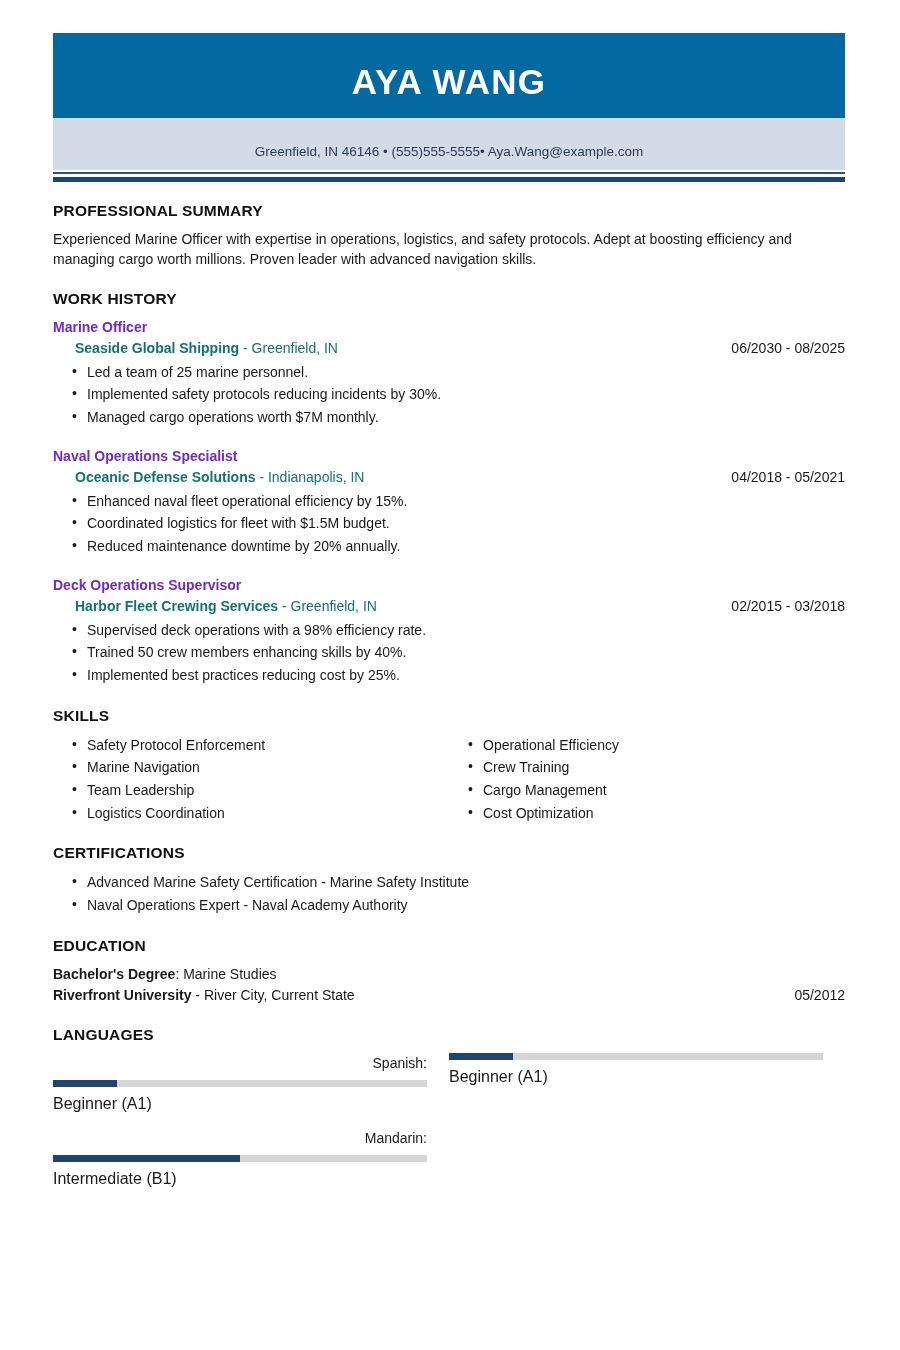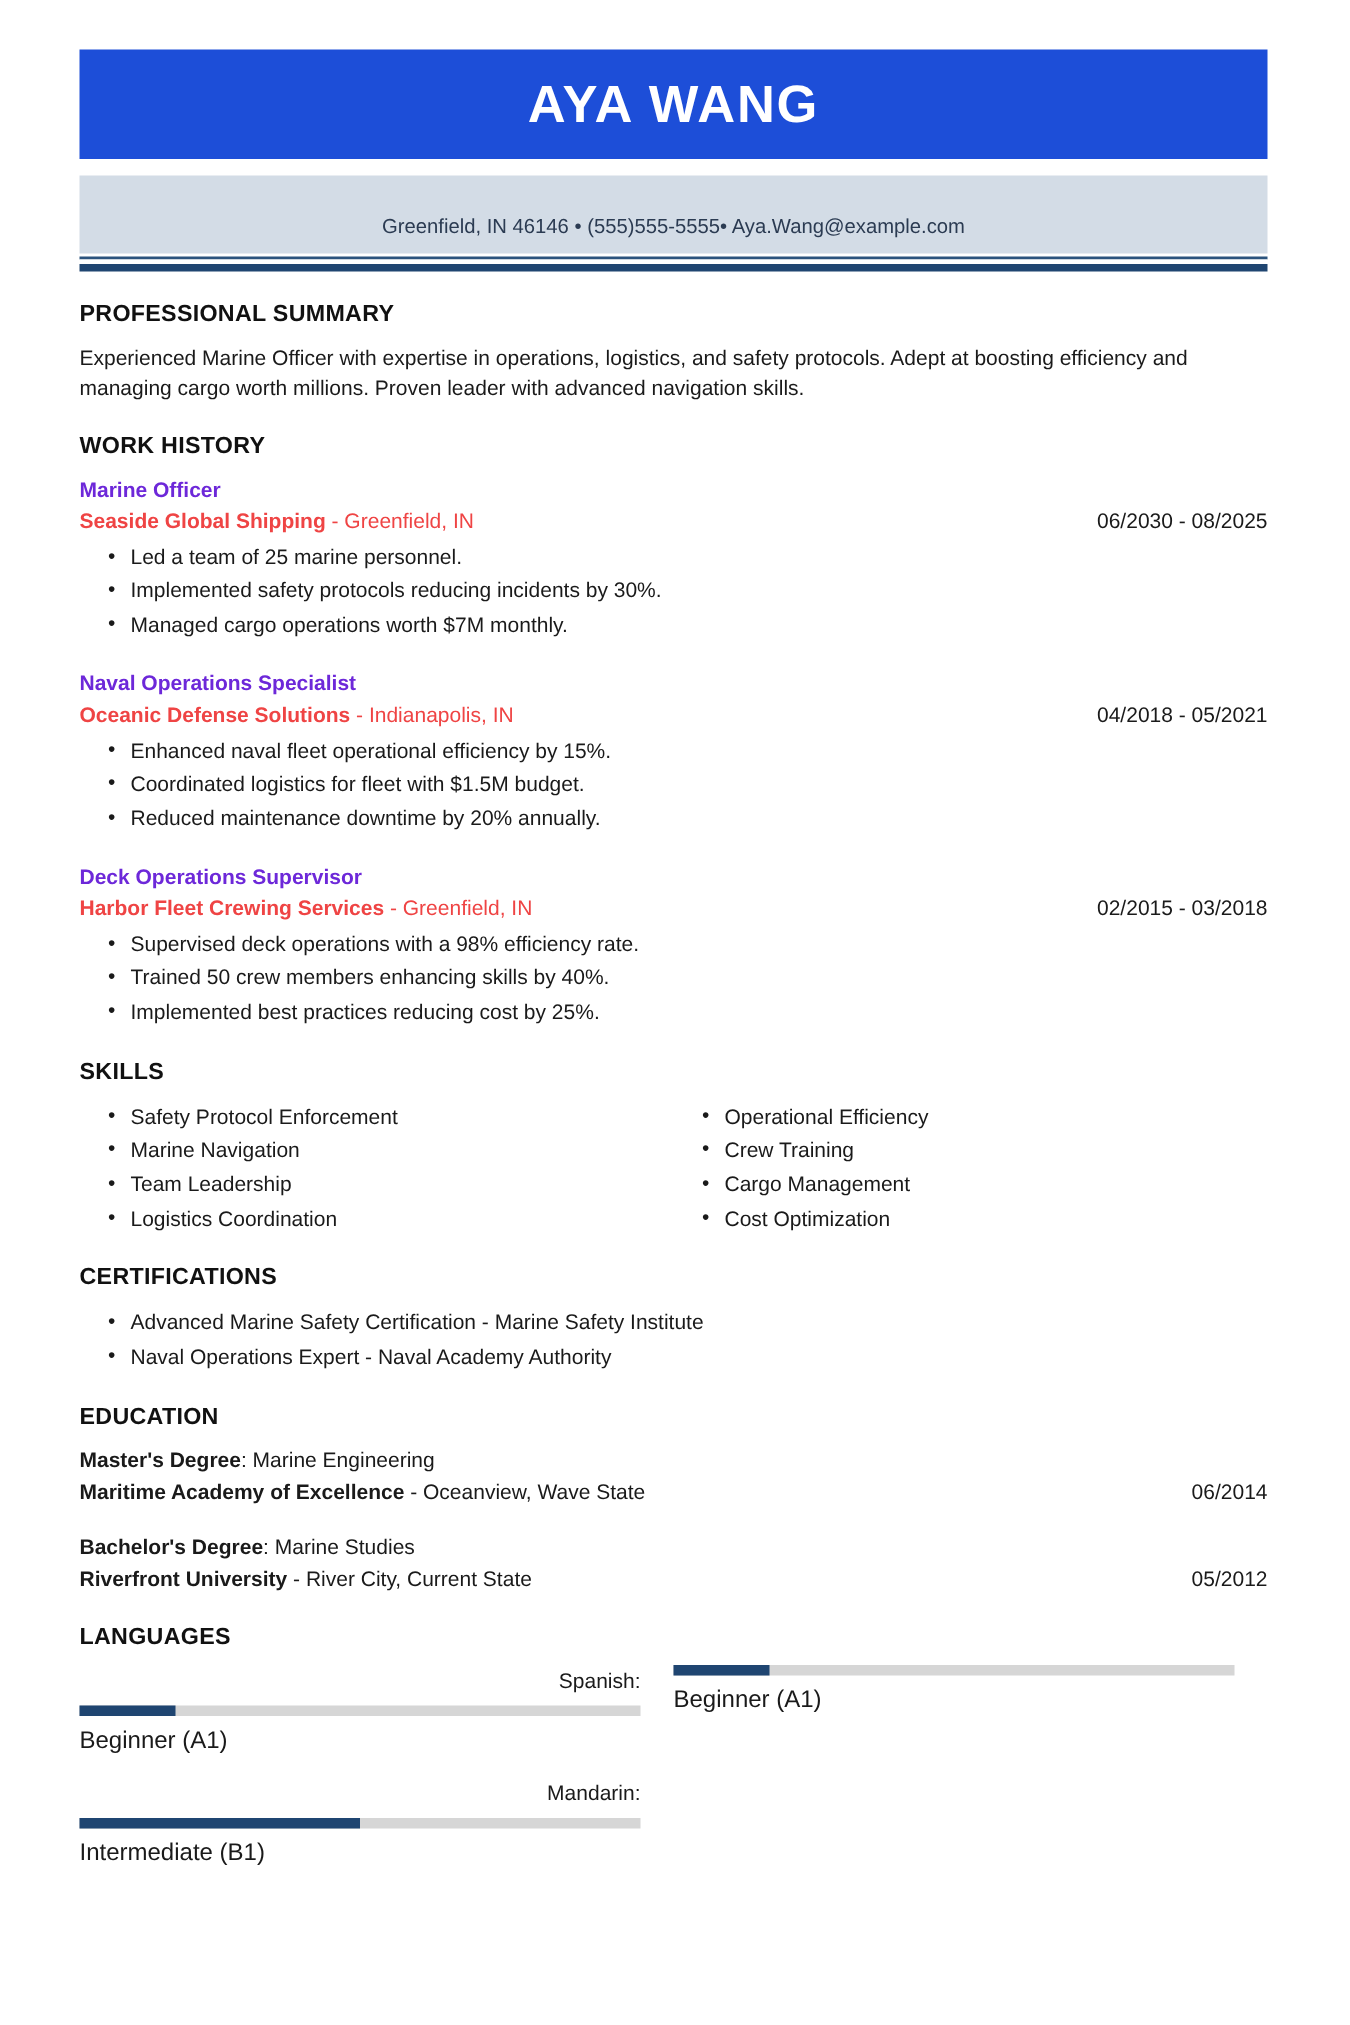--- a/index.html
+++ b/index.html
@@ -19,23 +19,23 @@
   .page {
     position: relative;
     width: 900px;
     height: 1350px;
     background: #ffffff;
     padding: 0;
   }
 
   
   .header-block {
-    margin: 33px 55px 11px 53px;
-    background: #1d4ed8;
-    padding: 19px 10px 17px 10px;
+    margin: 33px 55px 0 53px;
+    background: #0369a1;
+    padding: 31px 10px 17px 10px;
     text-align: center;
   }
   .name {
     font-size: 35px;
     font-weight: bold;
     color: #ffffff;
     letter-spacing: 1.2px;
     line-height: 1.05;
     font-family: "Liberation Sans", sans-serif;
   }
@@ -96,21 +96,22 @@
     line-height: 1.5;
   }
   .job-line {
     display: flex;
     justify-content: space-between;
     align-items: baseline;
     line-height: 1.5;
   }
   .job-employer {
     font-size: 14px;
-    color: #ef4444;
+    color: #0f766e;
+    margin-left: 22px;
   }
   .job-employer b { font-weight: bold; }
   .job-dates {
     font-size: 14px;
     color: #1a1a1a;
     white-space: nowrap;
     padding-left: 14px;
   }
 
   ul.bullets {
@@ -291,27 +292,20 @@
       <div class="section-title">CERTIFICATIONS</div>
       <ul class="bullets">
         <li>Advanced Marine Safety Certification - Marine Safety Institute</li>
         <li>Naval Operations Expert - Naval Academy Authority</li>
       </ul>
     </div>
 
     <div class="section">
       <div class="section-title">EDUCATION</div>
 
-      <div class="edu">
-        <div class="edu-degree"><b>Master's Degree</b><span>: Marine Engineering</span></div>
-        <div class="edu-line">
-          <div class="edu-school"><b>Maritime Academy of Excellence</b><span> - Oceanview, Wave State</span></div>
-          <div class="edu-date">06/2014</div>
-        </div>
-      </div>
 
       <div class="edu">
         <div class="edu-degree"><b>Bachelor's Degree</b><span>: Marine Studies</span></div>
         <div class="edu-line">
           <div class="edu-school"><b>Riverfront University</b><span> - River City, Current State</span></div>
           <div class="edu-date">05/2012</div>
         </div>
       </div>
     </div>
 

